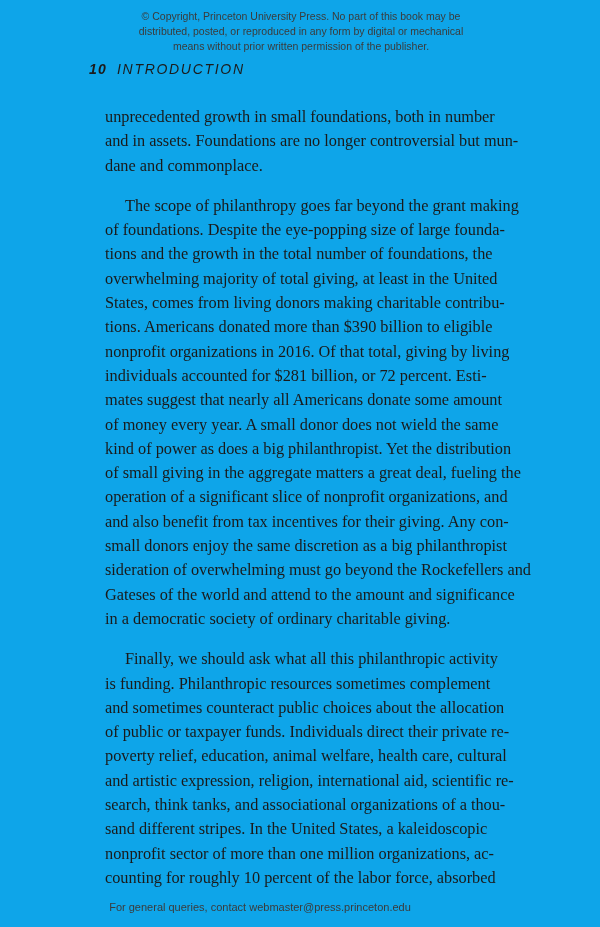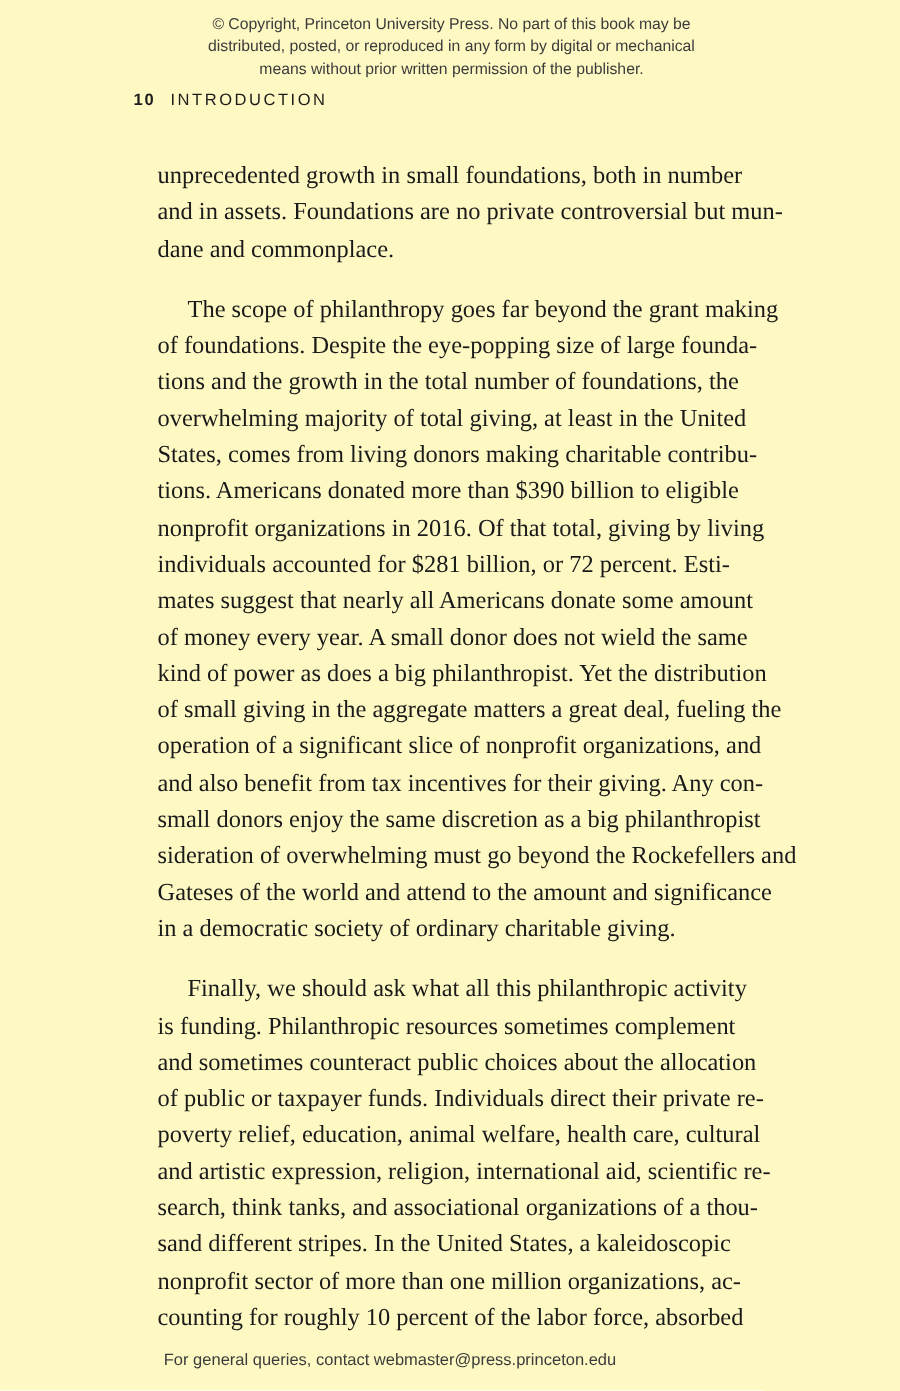--- a/index.html
+++ b/index.html
@@ -4,21 +4,21 @@
 <style>
   html, body {
     margin: 0;
     padding: 0;
     background: #ffffff;
   }
   .page {
     position: relative;
     width: 600px;
     height: 927px;
-    background: #fef9c3;
+    background: #0ea5e9;
     overflow: hidden;
   }
 
   
   .copyright-block {
     position: absolute;
     left: 89px;
     top: 9px;
     width: 424px;
     font-family: "Liberation Sans", sans-serif;
@@ -31,24 +31,25 @@
     display: block;
     white-space: nowrap;
   }
 
   
   .running-head {
     position: absolute;
     left: 89px;
     top: 61px;
     font-family: "Liberation Sans", sans-serif;
-    font-size: 11px;
+    font-size: 14px;
     letter-spacing: 1.7px;
     color: #1c1c1c;
     white-space: nowrap;
+    font-style: italic;
   }
   .running-head .folio {
     font-weight: bold;
     letter-spacing: 1.2px;
   }
   .running-head .head-gap {
     display: inline-block;
     width: 10px;
   }
   .running-head .head-title {
@@ -101,21 +102,21 @@
     <span class="copyright-line">means without prior written permission of the publisher.</span>
   </div>
 
   <div class="running-head">
     <span class="folio">10</span><span class="head-gap"></span><span class="head-title">INTRODUCTION</span>
   </div>
 
   <div class="body-column">
       <p class="para">
         <span class="tline">unprecedented growth in small foundations, both in number</span>
-        <span class="tline">and in assets. Foundations are no private controversial but mun-</span>
+        <span class="tline">and in assets. Foundations are no longer controversial but mun-</span>
         <span class="tline">dane and commonplace.</span>
       </p>
       <p class="para">
         <span class="tline indent">The scope of philanthropy goes far beyond the grant making</span>
         <span class="tline">of foundations. Despite the eye-popping size of large founda-</span>
         <span class="tline">tions and the growth in the total number of foundations, the</span>
         <span class="tline">overwhelming majority of total giving, at least in the United</span>
         <span class="tline">States, comes from living donors making charitable contribu-</span>
         <span class="tline">tions. Americans donated more than $390 billion to eligible</span>
         <span class="tline">nonprofit organizations in 2016. Of that total, giving by living</span>

